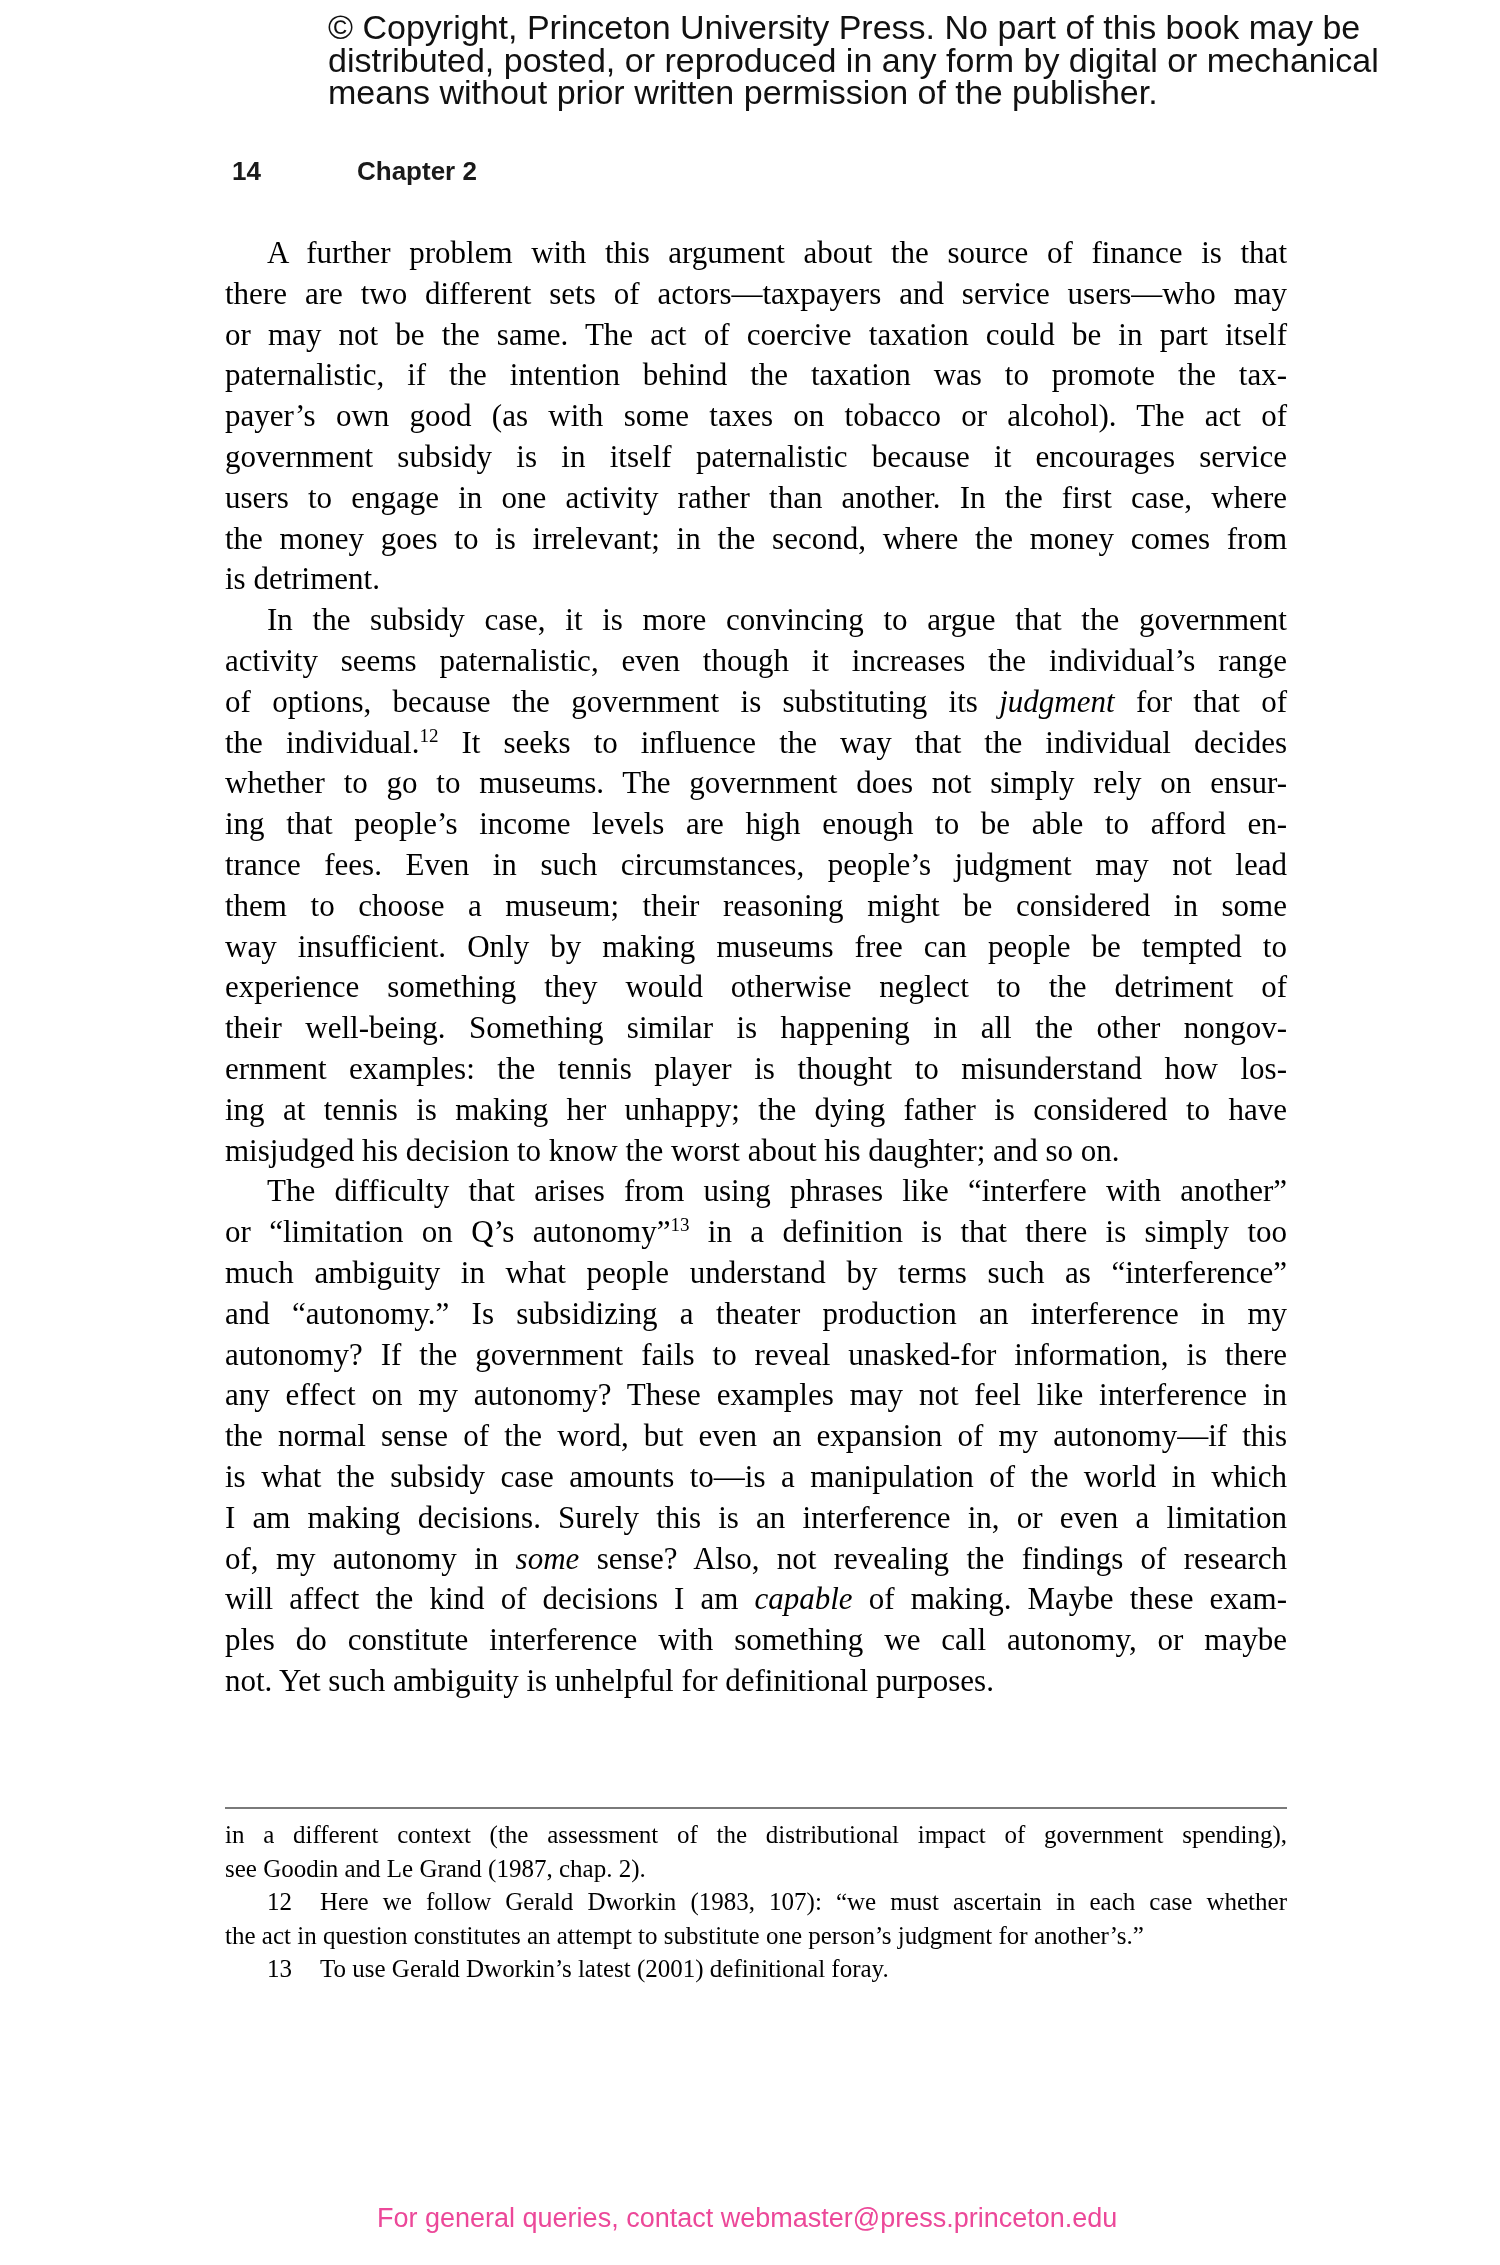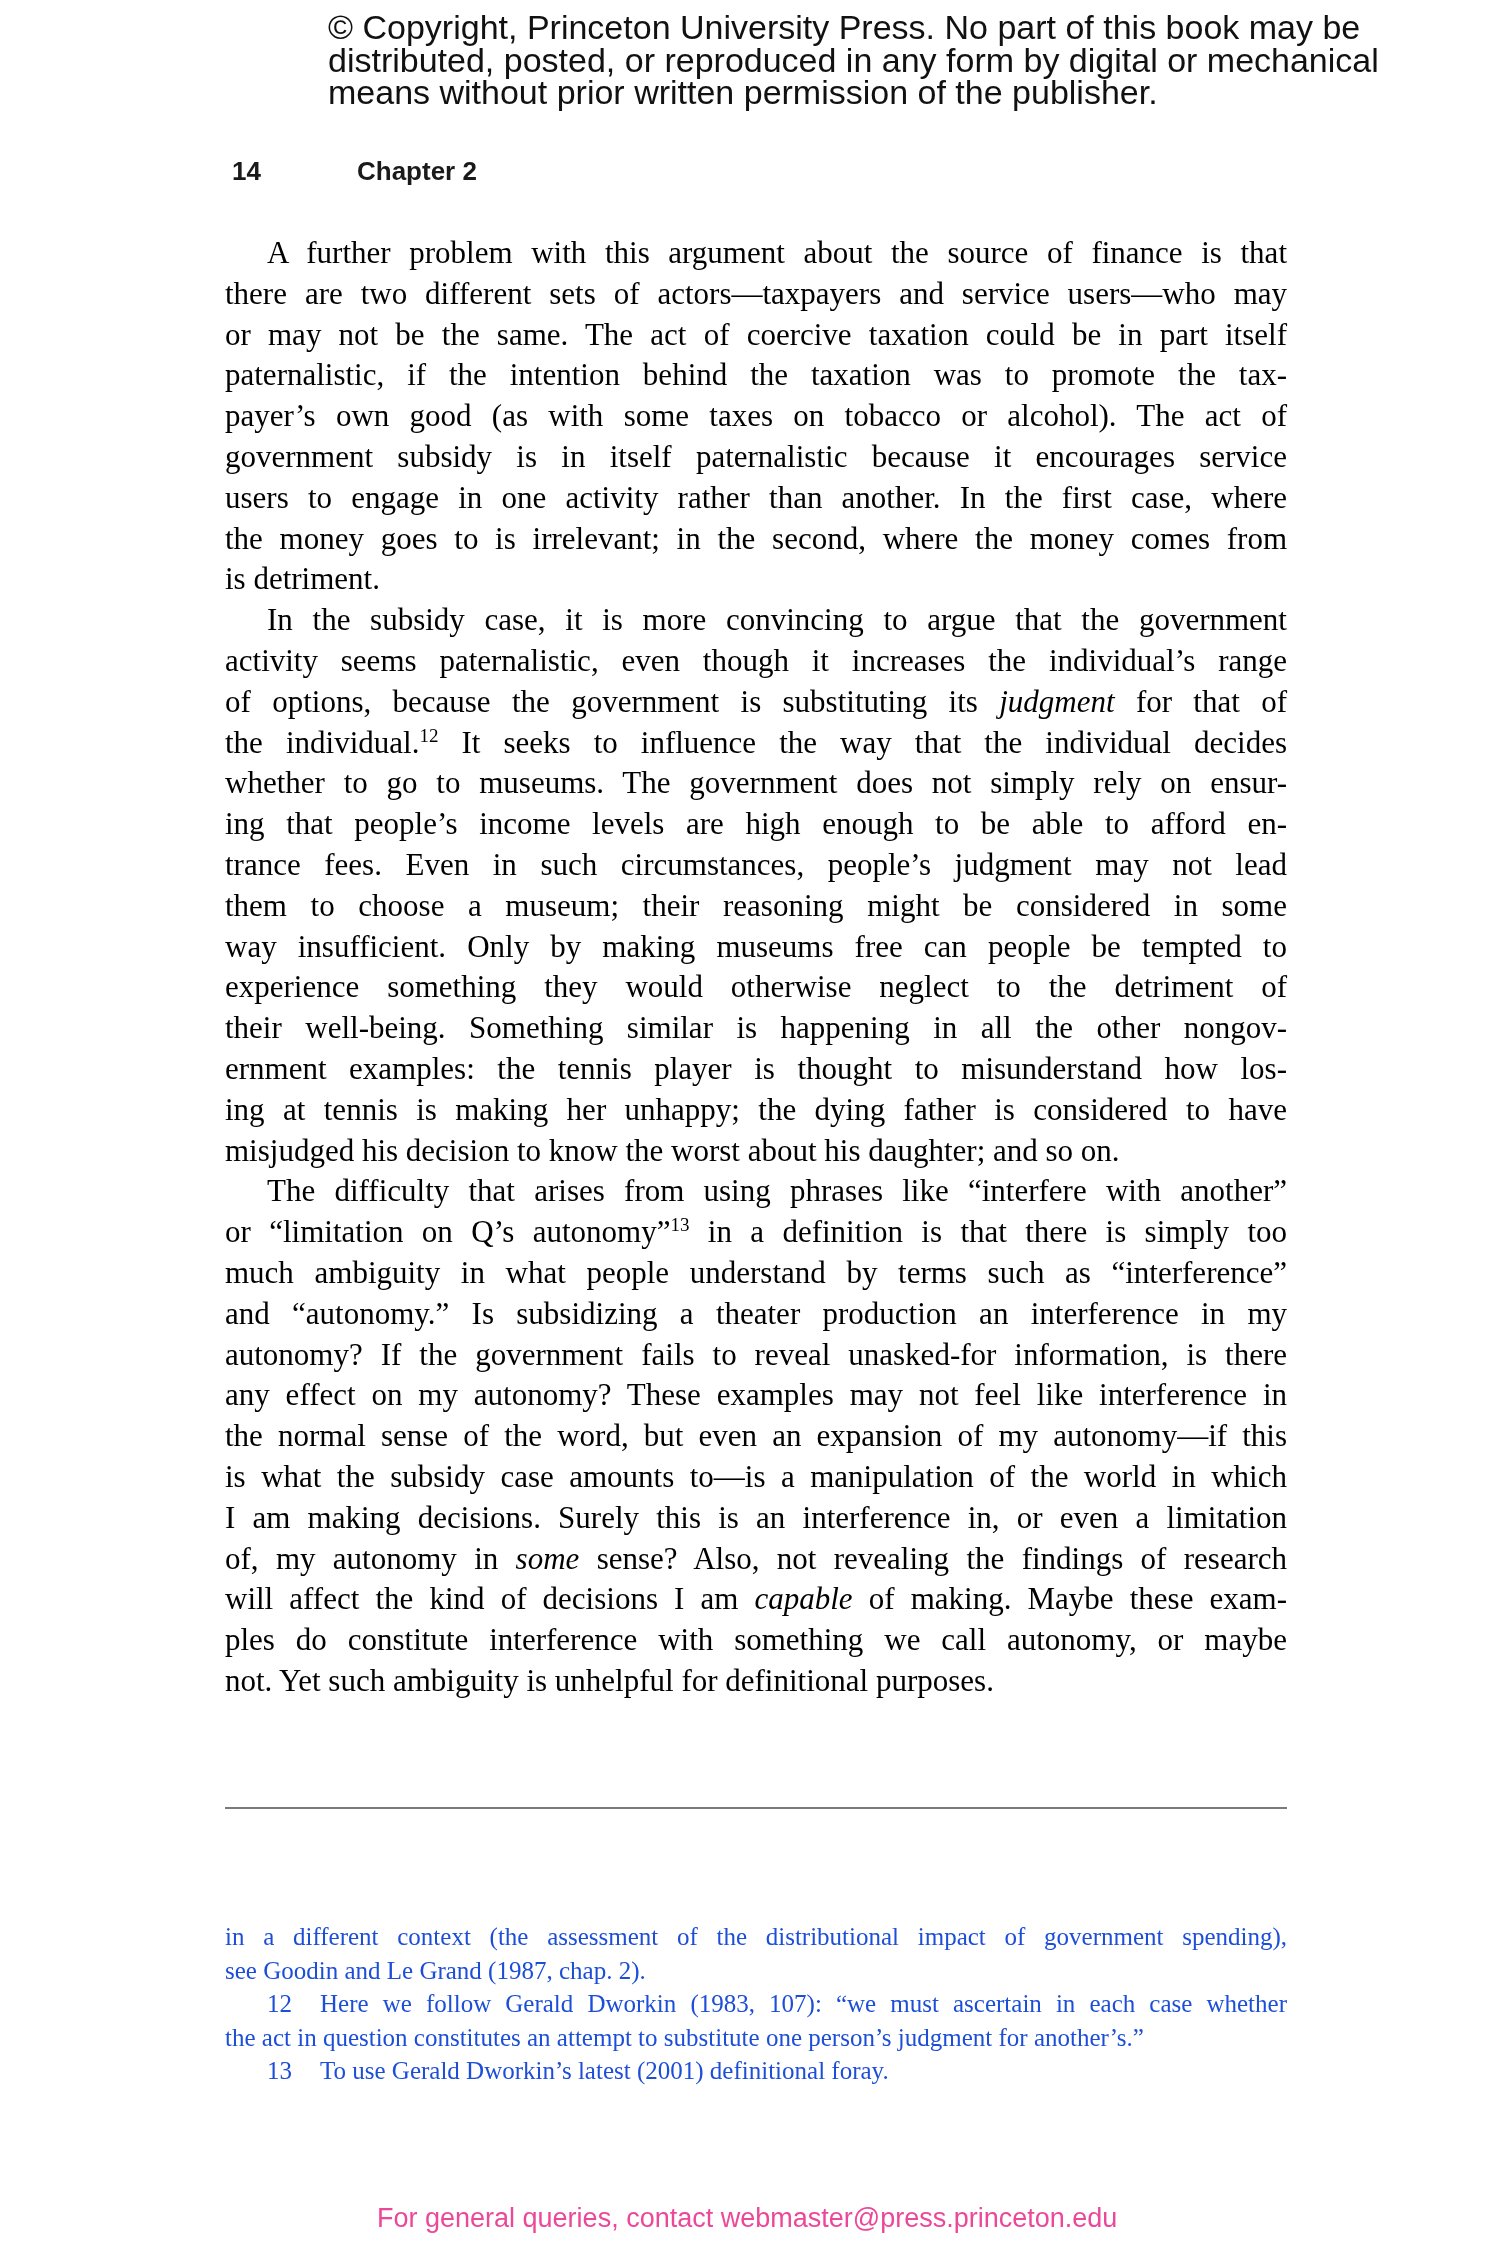--- a/index.html
+++ b/index.html
@@ -24,22 +24,22 @@
     text-align: justify; text-align-last: justify;
   }
   .line.last { text-align-last: left; }
   .line.indent { padding-left: 42px; }
   sup.fn { font-size: 19px; vertical-align: 11px; line-height: 0; }
   em { font-style: italic; }
   .rule {
     position: absolute; left: 225px; top: 1807px; width: 1062px; height: 2px; background: #7a7a7a;
   }
   .footnotes {
-    position: absolute; left: 225px; top: 1920px; width: 1062px;
-    font-family: "Liberation Serif", serif; font-size: 25px; color: #1d4ed8;
+    position: absolute; left: 225px; top: 1818px; width: 1062px;
+    font-family: "Liberation Serif", serif; font-size: 25px; color: #000000;
   }
   .fline {
     display: block; height: 33.5px; line-height: 33.5px; white-space: nowrap;
     text-align: justify; text-align-last: justify;
   }
   .fline.last { text-align-last: left; }
   .fline.indent { padding-left: 42px; }
   .fnnum { display: inline-block; width: 53px; }
   .footer {
     position: absolute; left: 377px; top: 2203px; white-space: nowrap;

